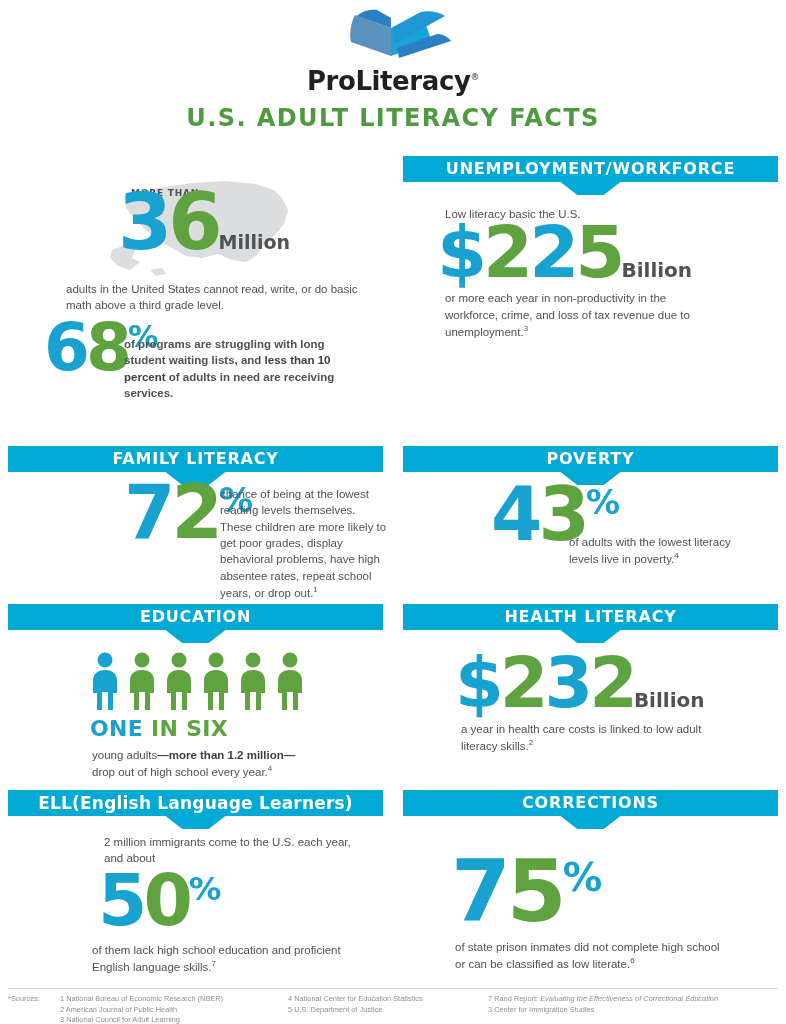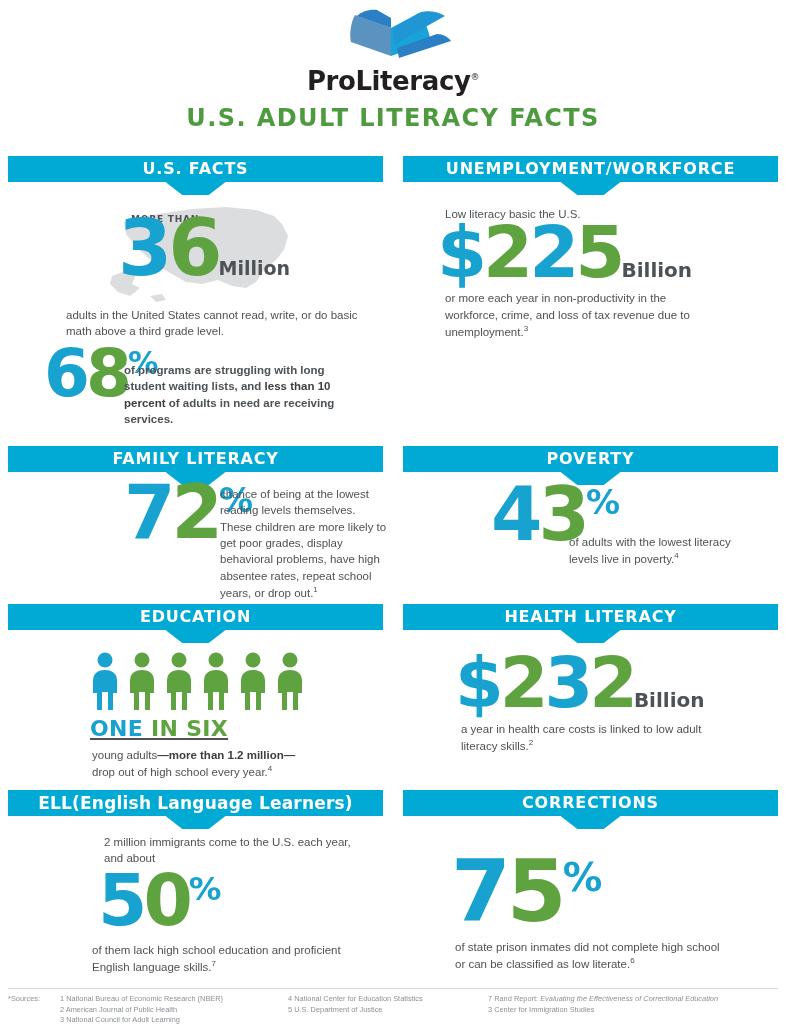--- a/index.html
+++ b/index.html
@@ -107,21 +107,21 @@
   
   .pov{position:relative;width:375px;height:110px;margin-top:14px;}
   .pov .bignum{position:absolute;left:88px;top:0px;font-size:74px;}
   .pov .copy{position:absolute;left:166px;top:48px;width:190px;}
 
   
   .people{margin:22px 0 0 82px;display:flex;gap:7px;}
   .onein{
     margin:6px 0 0 82px;
     font-family:"DejaVu Sans", sans-serif;font-weight:bold;
-    font-size:22px;letter-spacing:0.3px;text-decoration:underline;
+    font-size:22px;letter-spacing:0.3px;
   }
   .edu-copy{margin:6px 0 0 84px;width:290px;}
 
   
   .health-num{margin:26px 0 0 52px;font-size:70px;}
   .health-num .unitword{font-size:20px;}
   .health-copy{margin:10px 0 0 58px;width:260px;}
 
   
   .ell-lead{margin:18px 0 0 96px;width:250px;}
@@ -160,25 +160,20 @@
       <path d="M64 44 L104 30 C110 30 115 33 118 37 L66 54 Z" fill="#2b7fc4"></path>
     </svg>
     <div class="logo-word">
       <span>ProLiteracy</span><sup>®</sup>
     </div>
   </div>
 
   <div class="main-title">U.S. ADULT LITERACY FACTS</div>
 
   <div class="col col-left" style="top:156px;">
-    <div class="banner">
-      <div class="bar"></div>
-      <div class="notch"></div>
-      <div class="btext">U.S. FACTS</div>
-    </div>
 
     <div class="usfacts-stat">
       <svg class="usmap" width="196" height="108" viewBox="0 0 196 108">
         <path fill="#dcddde" d="M18 22 L52 14 L86 9 L120 7 L150 10 L168 16 L176 24 L182 36 L178 50 L170 60 L158 70 L150 82 L140 88 L126 86 L112 80 L96 84 L80 82 L66 74 L52 66 L40 56 L28 44 L20 34 Z"></path>
         <path fill="#dcddde" d="M6 76 L22 70 L30 74 L26 84 L34 88 L24 96 L12 92 L4 84 Z"></path>
         <path fill="#dcddde" d="M44 96 L56 94 L60 100 L50 102 Z"></path>
       </svg>
       <div class="morethan">MORE THAN</div>
       <div class="bignum n36"><span class="cy">3</span><span class="gr">6</span><span class="unitword">Million</span></div>
       <div class="copy usfacts-copy">adults in the United States cannot read, write, or do basic math above a third grade level.</div>

